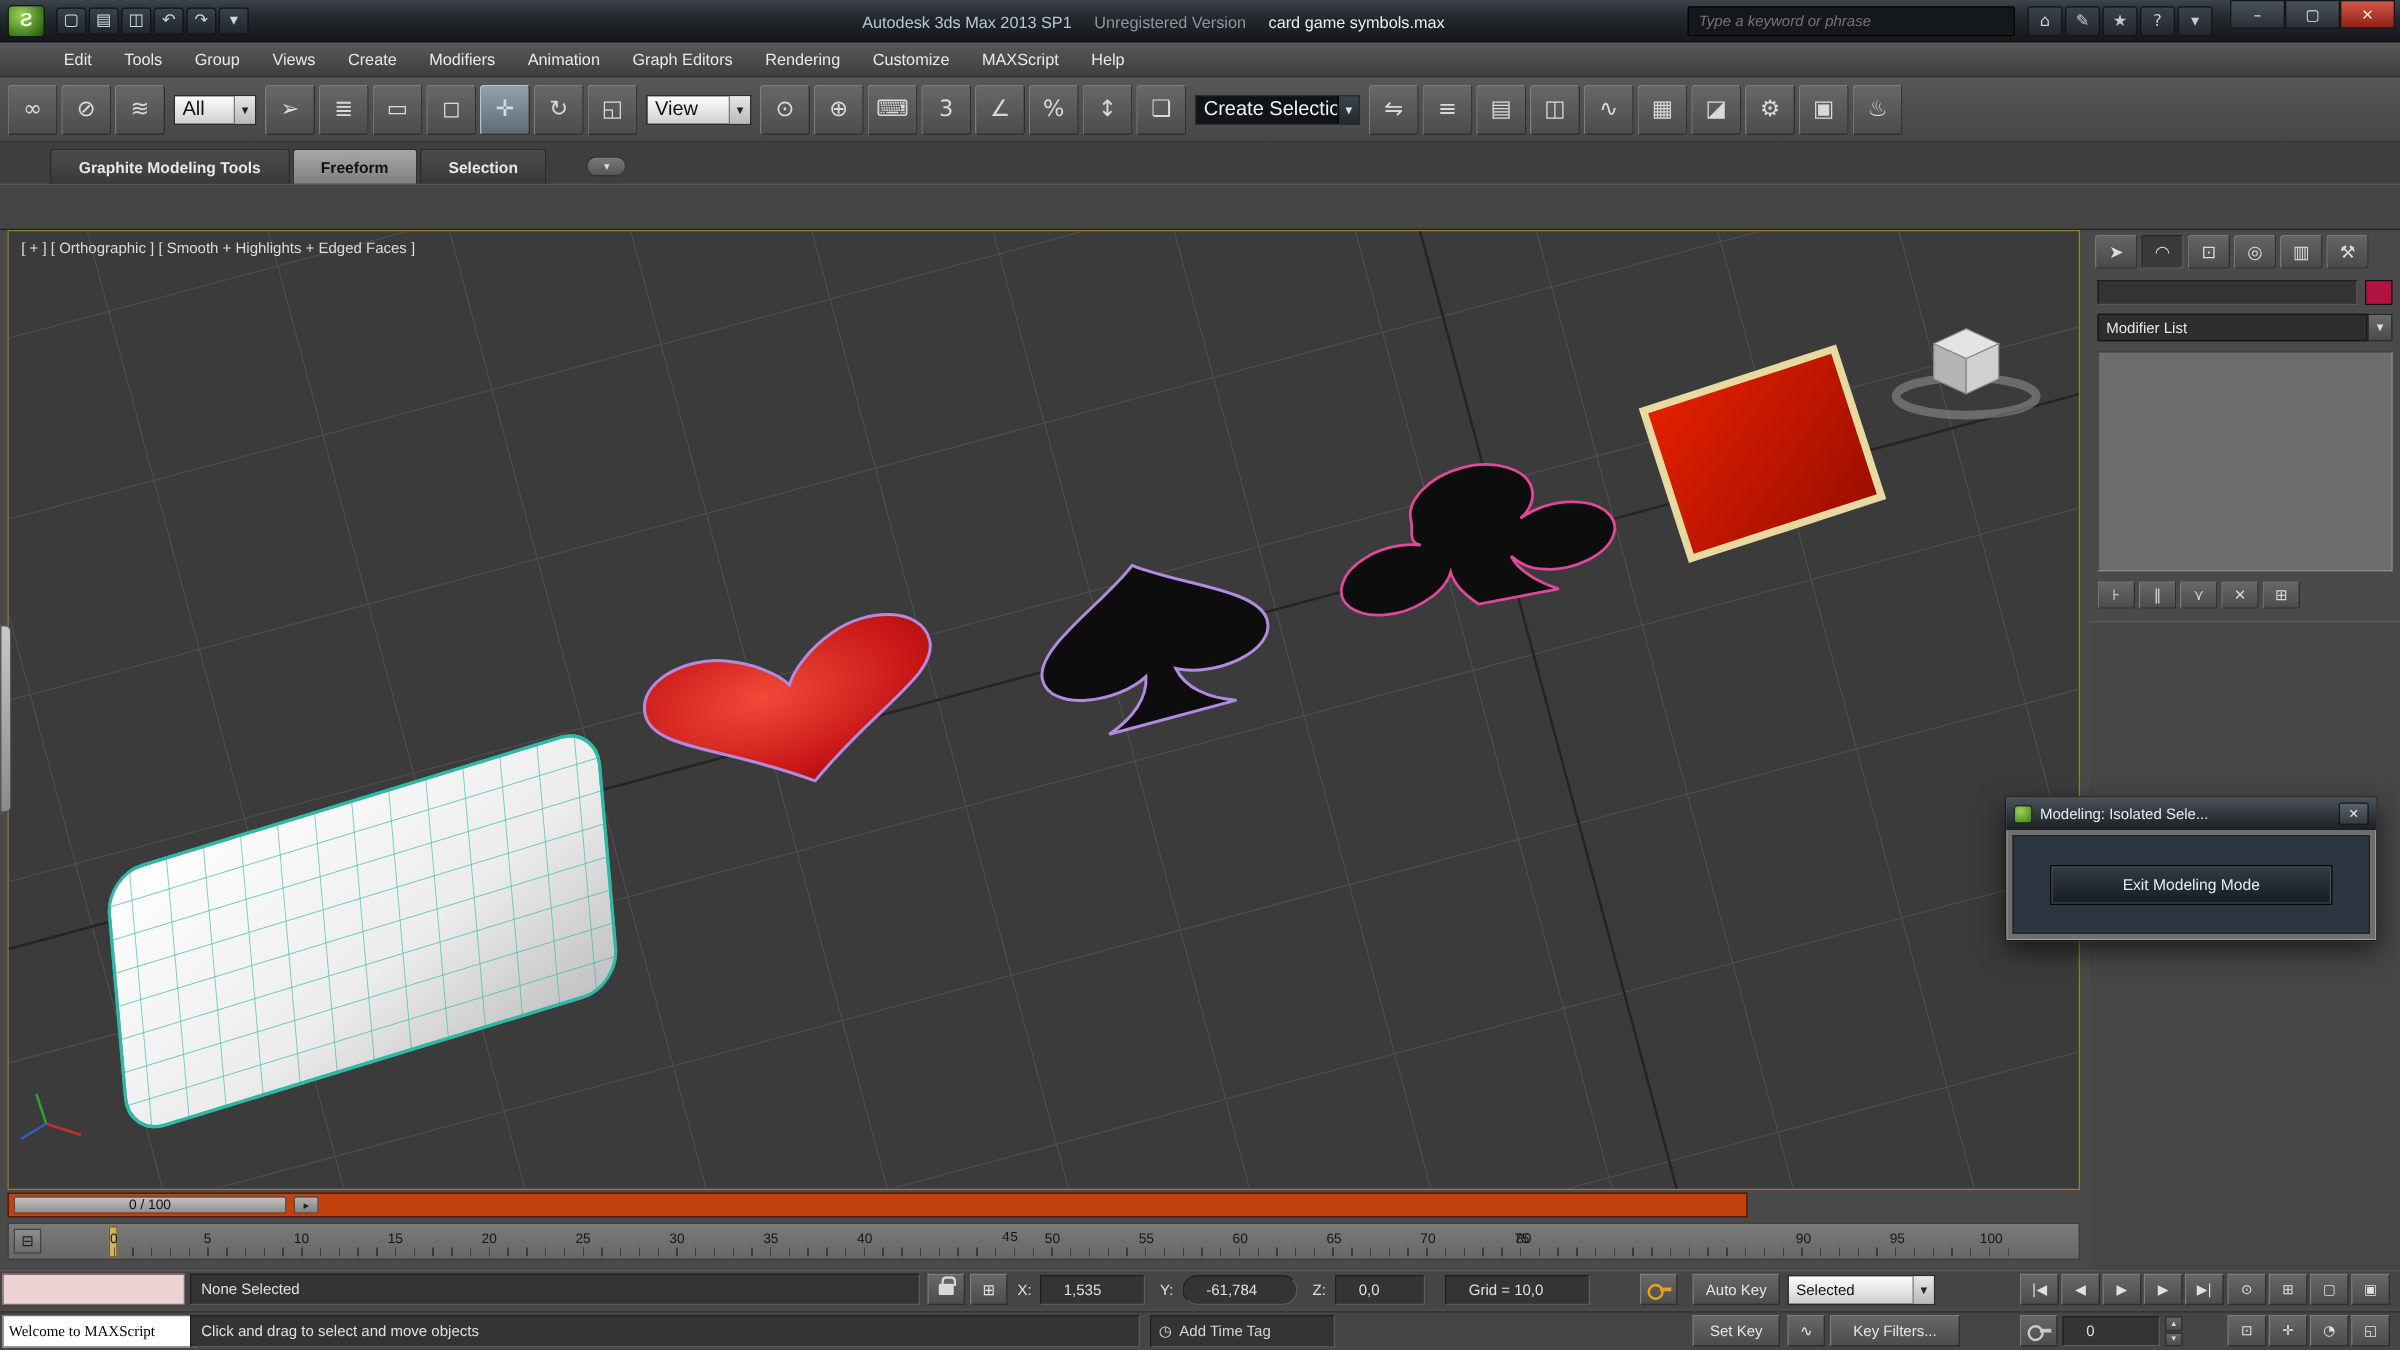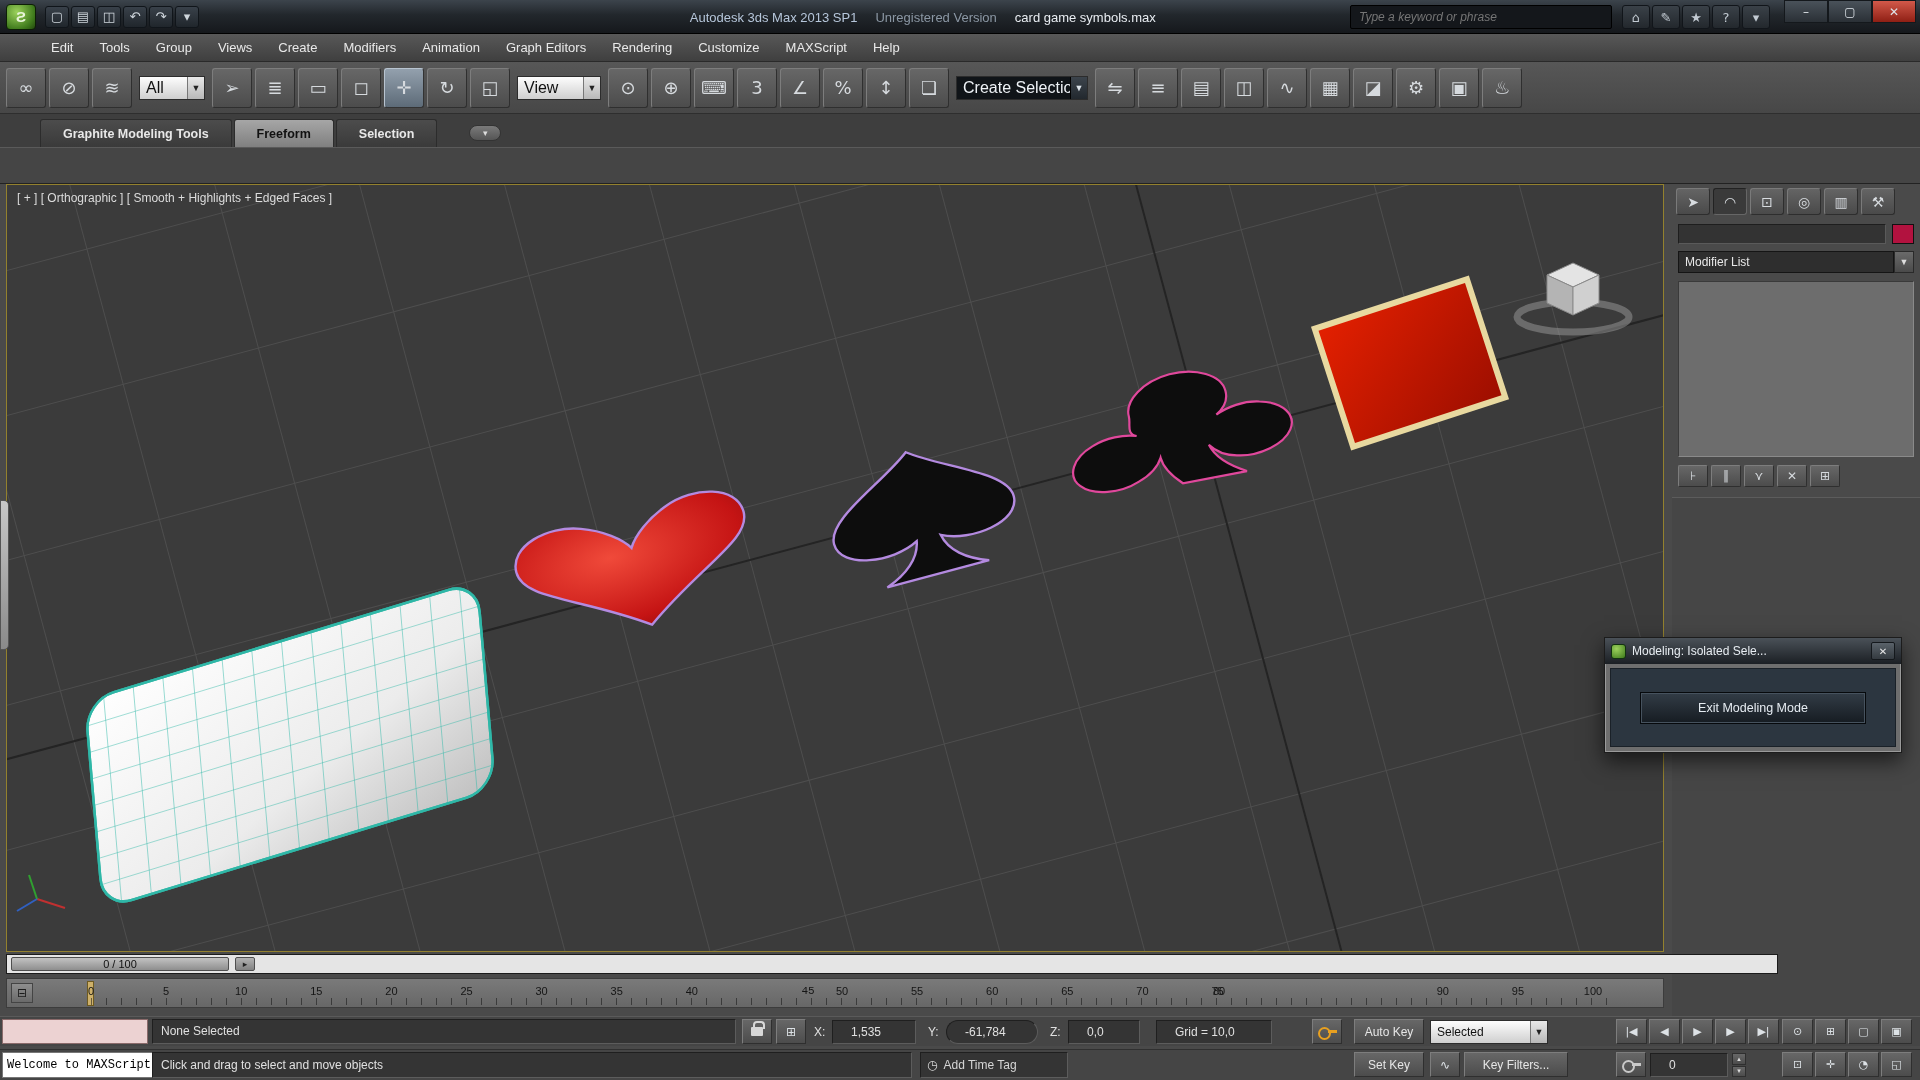--- a/index.html
+++ b/index.html
@@ -74,36 +74,36 @@
   
   .dialog{position:absolute;left:1604px;top:637px;width:298px;height:116px;background:#6e6e6e;border:1px solid #1c1c1c;box-shadow:0 8px 20px rgba(0,0,0,.6),inset 0 0 0 1px #9a9a9a;z-index:9}
   .dialog-title{height:26px;background:linear-gradient(#4a5158,#1b1f24);display:flex;align-items:center;padding:0 6px;gap:6px}
   .dialog-icon{width:15px;height:15px;border-radius:3px;background:radial-gradient(circle at 35% 30%,#9cd25c,#3f7a1c);border:1px solid #123310;flex:none}
   .dialog-title-text{flex:1;color:#e8edf2;font-size:12px;white-space:nowrap;overflow:hidden}
   .dialog-close{width:24px;height:18px;background:linear-gradient(#5a626a,#343a40);border:1px solid #14181c;color:#e8e8e8;font-size:10px;display:flex;align-items:center;justify-content:center;border-radius:2px}
   .dialog-body{position:absolute;left:5px;right:5px;top:30px;bottom:5px;background:#2c3640;border:1px solid #1a2128;display:flex;align-items:center;justify-content:center}
   .dialog-btn{width:226px;height:32px;background:linear-gradient(#323c46,#161c22);border:1px solid #06090c;box-shadow:inset 0 0 0 1px #46525e;color:#e6ecf2;font-size:12.5px;display:flex;align-items:center;justify-content:center}
 
   
-  .trackbar{position:absolute;left:6px;top:954px;width:1772px;height:20px;background:#e5e5e5;border:1px solid #1b1b1b}
+  .trackbar{position:absolute;left:6px;top:954px;width:1392px;height:20px;background:#c2410c;border:1px solid #1b1b1b}
   .track-slider{position:absolute;left:4px;top:2px;width:218px;height:14px;background:linear-gradient(#c2c2c2,#8e8e8e);border:1px solid #4f4f4f;border-radius:2px;color:#101010;font-size:11px;display:flex;align-items:center;justify-content:center}
   .track-next{position:absolute;left:228px;top:2px;width:20px;height:14px;background:linear-gradient(#b2b2b2,#828282);border:1px solid #4f4f4f;border-radius:2px;color:#222;font-size:9px;display:flex;align-items:center;justify-content:center}
   .ruler{position:absolute;left:6px;top:978px;width:1658px;height:30px;background:linear-gradient(#7a7a7a,#676767);border:1px solid #3c3c3c}
   .ruler::after{content:"";position:absolute;left:84px;right:56px;bottom:2px;height:7px;background:repeating-linear-gradient(90deg,rgba(20,20,20,.55) 0 1px,transparent 1px 15px)}
   .tick{position:absolute;top:6px;transform:translateX(-50%);color:#151515;font-size:11px}
   .ruler-icon{position:absolute;left:4px;top:4px;width:22px;height:20px;background:linear-gradient(#8e8e8e,#6a6a6a);border:1px solid #444;display:flex;align-items:center;justify-content:center;color:#1c1c1c;font-size:12px;font-family:"DejaVu Sans",sans-serif}
   .time-marker{position:absolute;left:80px;top:2px;width:7px;height:25px;background:#cdb06a;border:1px solid #6e5a20}
 
   
   .sb-row1{position:absolute;left:0;top:1016px;width:1920px;height:30px;background:#454545;border-top:1px solid #5a5a5a}
   .sb-row2{position:absolute;left:0;top:1049px;width:1920px;height:31px;background:#454545;border-top:1px solid #303030}
   .inset{background:#343434;border:1px solid;border-color:#1f1f1f #5c5c5c #5c5c5c #1f1f1f;color:#e0e0e0}
   .raised{background:linear-gradient(#676767,#4c4c4c);border:1px solid;border-color:#7d7d7d #2f2f2f #2f2f2f #7d7d7d}
   .macro-box{position:absolute;left:2px;top:2px;width:146px;height:25px;background:#ecd2d2;border:1px solid #8a6a6a}
-  .listener-box{position:absolute;left:2px;top:2px;width:156px;height:26px;background:#fff;border:1px solid #777;color:#000;font-family:Liberation Mono, monospace;font-size:12px;line-height:25px;padding-left:4px;white-space:nowrap;overflow:hidden}
+  .listener-box{position:absolute;left:2px;top:2px;width:156px;height:26px;background:#fff;border:1px solid #777;color:#000;font-family:Liberation Serif, serif;font-size:12px;line-height:25px;padding-left:4px;white-space:nowrap;overflow:hidden}
   .sel-field{position:absolute;left:152px;top:2px;width:584px;height:25px;line-height:23px;padding-left:8px;font-size:12px}
   .sb-sq{position:absolute;top:2px;width:30px;height:25px;display:flex;align-items:center;justify-content:center;color:#dde2e6;font-size:12px;font-family:"DejaVu Sans",sans-serif}
   .lock-ico{position:relative;width:12px;height:9px;background:#d8d8d8;border-radius:1px;display:block}
   .lock-ico::before{content:"";position:absolute;left:2px;top:-6px;width:8px;height:6px;border:2px solid #d8d8d8;border-bottom:none;border-radius:4px 4px 0 0}
   .key-ico{position:relative;width:19px;height:10px;display:block}
   .key-ico::before{content:"";position:absolute;left:0;top:0;width:9px;height:9px;border:2.5px solid #e8a020;border-radius:50%}
   .key-ico::after{content:"";position:absolute;left:10px;top:3px;width:9px;height:3px;background:#e8a020}
   .key-ico.gray::before{border-color:#c8c8c8}.key-ico.gray::after{background:#c8c8c8}
   .coord-label{position:absolute;top:8px;color:#e0e0e0;font-size:12px}
   .coord-field{position:absolute;top:3px;height:24px;font-size:12px;padding:0 18px;line-height:22px;font-family:inherit;outline:none}

